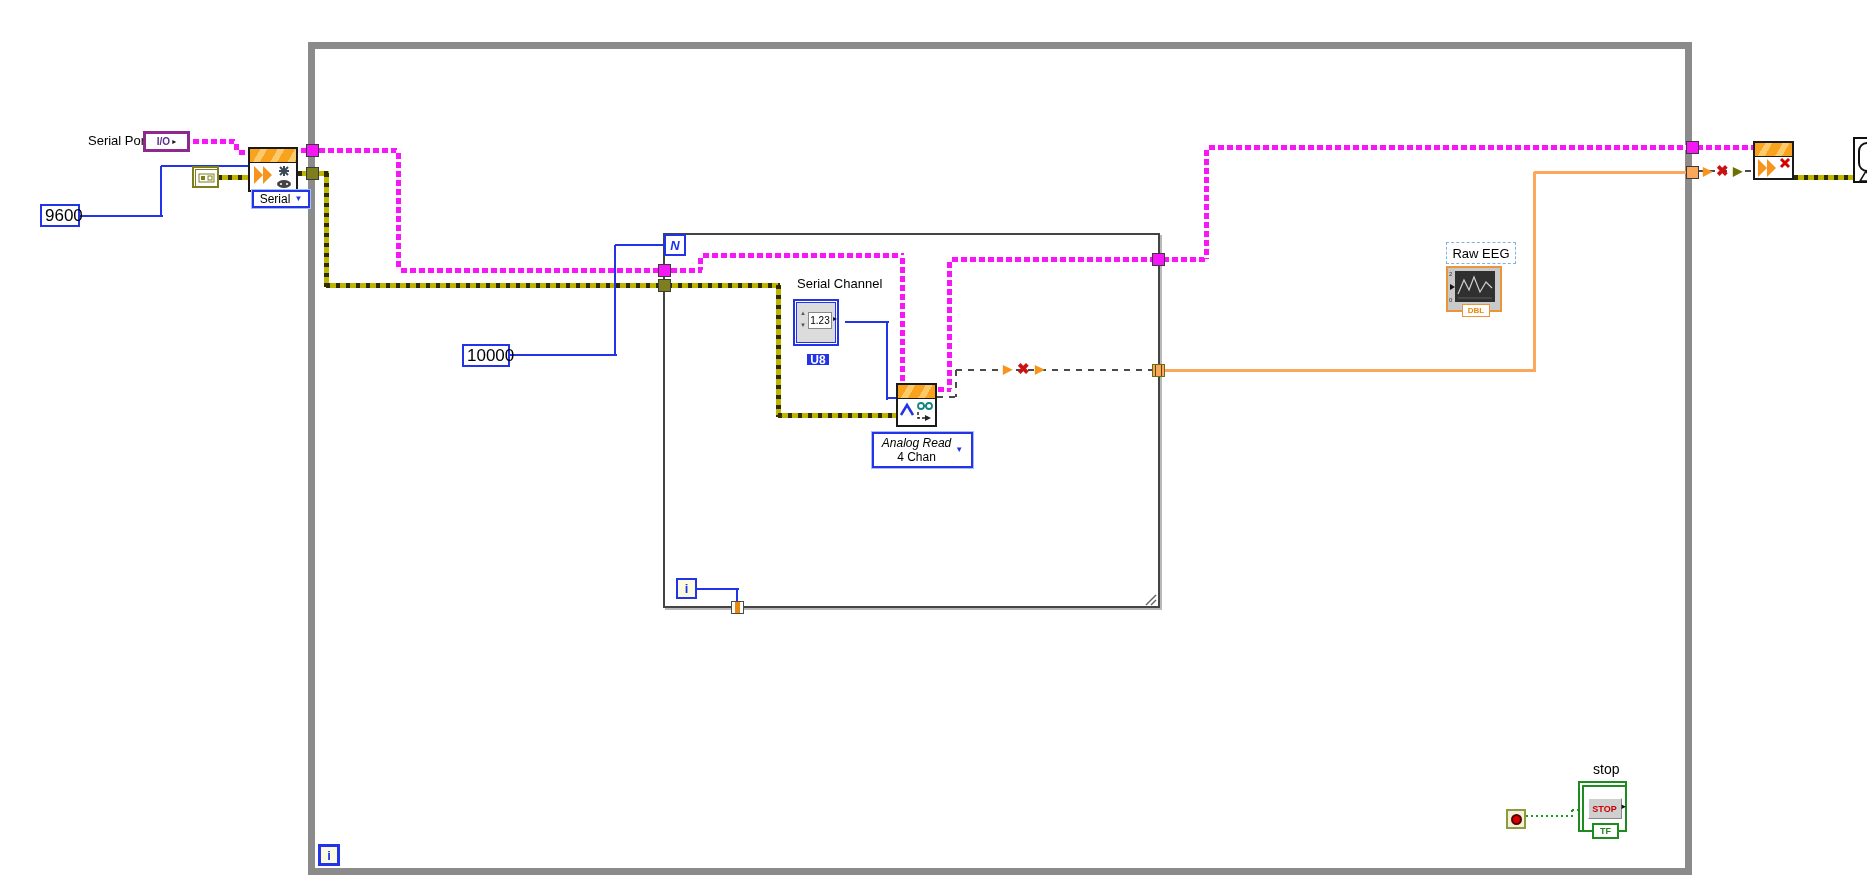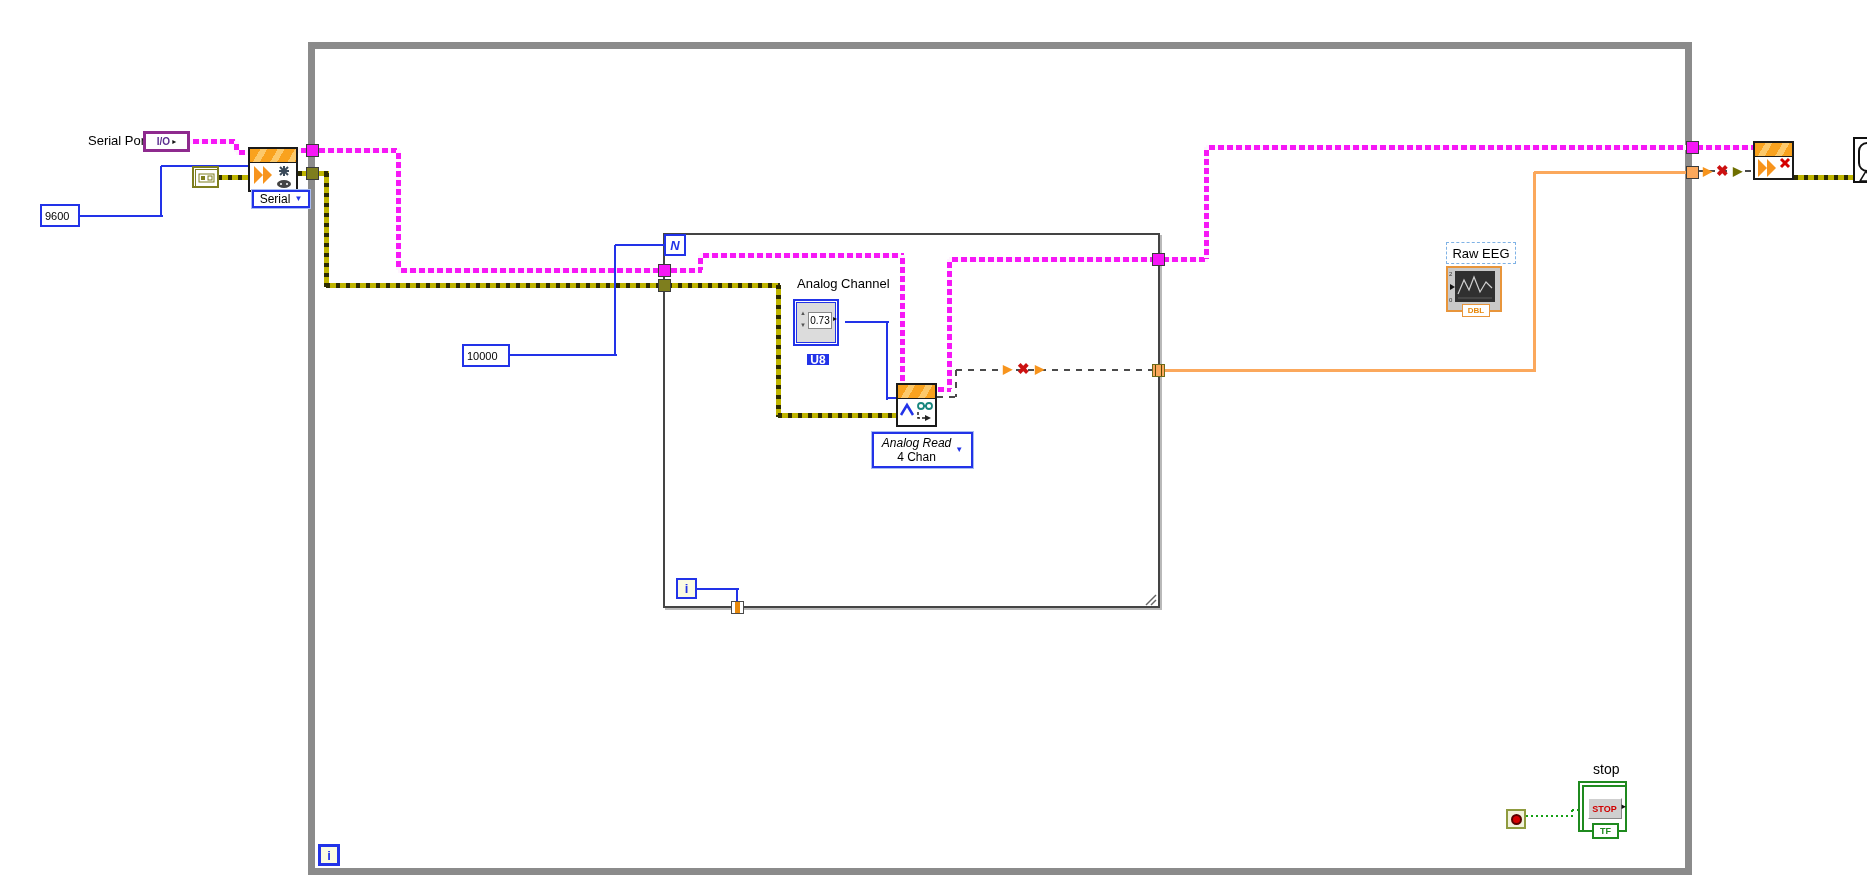--- a/index.html
+++ b/index.html
@@ -31,21 +31,21 @@
   .t-orange-idx{background:linear-gradient(90deg,#FBA85C 0 2px,#5a4a00 2px 3px,#FBA85C 3px 8px,#5a4a00 8px 9px,#FBA85C 9px);border-color:#6b6b1a;}
   .t-plain-idx{background:linear-gradient(90deg,#fff 0 3px,#E8890C 3px 8px,#fff 8px);border-color:#4a4a4a;}
   
   .bw{position:absolute;font-weight:bold;line-height:1;}
   
   .term{display:flex;align-items:center;justify-content:center;background:#FBFBE2;
         border:3px solid #2233E8;color:#2233E8;font-weight:bold;font-size:13px;}
   .nterm{background:#fff;border-width:2px;font-style:italic;}
   
   .numconst{display:flex;align-items:center;justify-content:flex-start;background:#fff;
-        border:2px solid #2233E8;font-size:11px;padding:1px 3px;box-shadow:inset 0 0 0 1px #fff;}
+        border:2px solid #2233E8;font-size:17px;padding:1px 3px;box-shadow:inset 0 0 0 1px #fff;}
   
   .vi-select{display:flex;align-items:center;justify-content:center;gap:4px;background:#fff;
         border:2px solid #2233E8;box-shadow:0 0 0 1px #A9BCF2;font-size:12px;text-align:center;line-height:1.2;}
   .vi-select .caret{color:#2233E8;font-size:8px;}
   
   .linx-node{border:2px solid #1a1a1a;background:#fff;}
   .linx-banner{height:13px;border-bottom:1px solid #1a1a1a;
         background:repeating-linear-gradient(120deg,#F9A21E 0 9px,#FCC96B 9px 15px);}
   
   .lbl{font-size:13px;white-space:nowrap;}
@@ -195,29 +195,29 @@
 
   <div class="abs vi-select" style="left:238px;top:190px;width:58px;height:18px;margin-left:14px;">
     <span>Serial</span>
     <span class="caret">▼</span>
   </div>
 
   <div class="abs numconst" style="left:462px;top:344px;width:48px;height:23px;">
     <span>10000</span>
   </div>
 
-  <div class="abs lbl" style="left:797px;top:276px;">Analog Channel</div>
+  <div class="abs lbl" style="left:797px;top:276px;">Serial Channel</div>
   <div class="abs ac-ctrl" style="left:793px;top:299px;width:46px;height:47px;">
     <div style="position:absolute;left:5px;top:9px;width:7px;height:18px;display:flex;flex-direction:column;justify-content:space-between;">
       <span style="font-size:6px;color:#555;line-height:1;">▲</span>
       <span style="font-size:6px;color:#555;line-height:1;">▼</span>
     </div>
     <div style="position:absolute;left:13px;top:11px;width:22px;height:15px;background:#fff;border:1px solid #888;
                 display:flex;align-items:center;justify-content:center;font-size:10px;">
-      <span>0.73</span>
+      <span>1.23</span>
     </div>
     <span style="position:absolute;right:0px;top:13px;font-size:8px;color:#111;">▸</span>
     <div class="tab" style="left:11px;top:52px;width:22px;height:11px;background:#2233E8;color:#fff;font-size:12px;border:1px solid #fff;">
       <span>U8</span>
     </div>
   </div>
 
   <div class="abs linx-node" style="left:896px;top:383px;width:41px;height:44px;">
     <div class="linx-banner"></div>
     <svg width="37" height="27">

